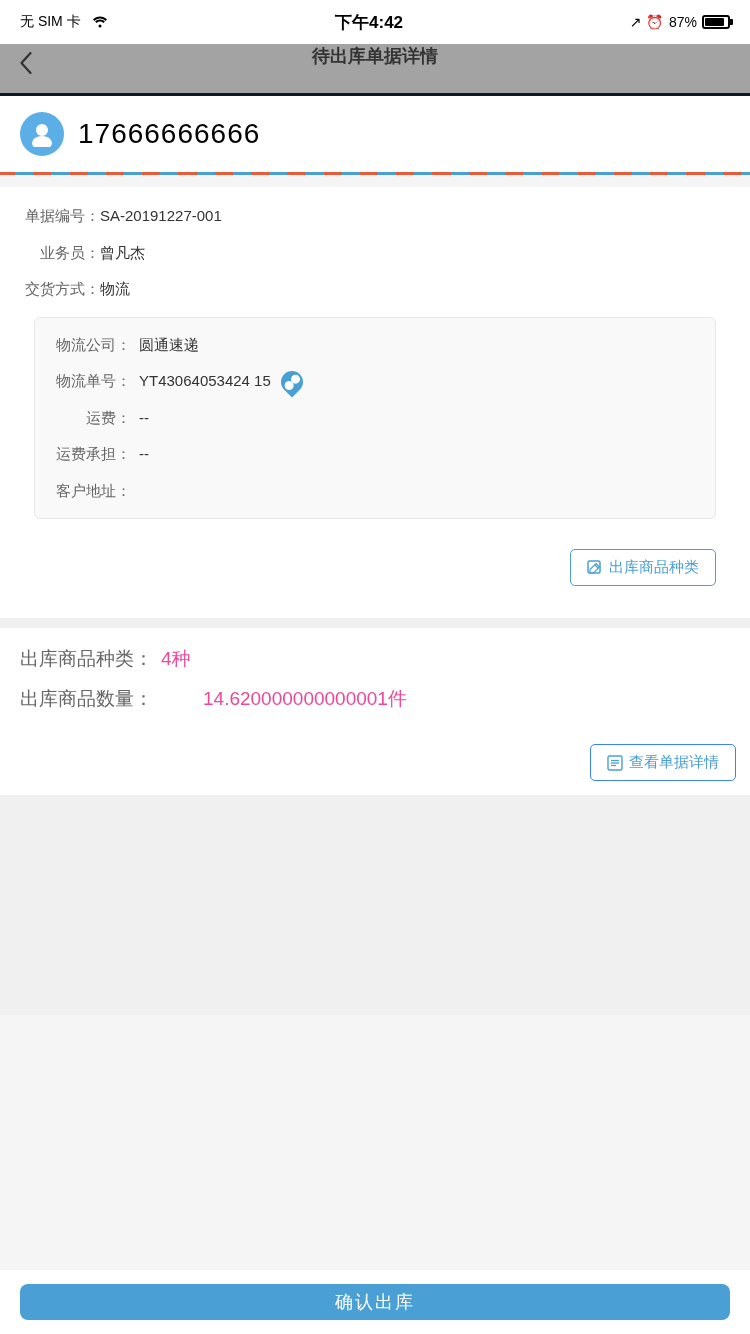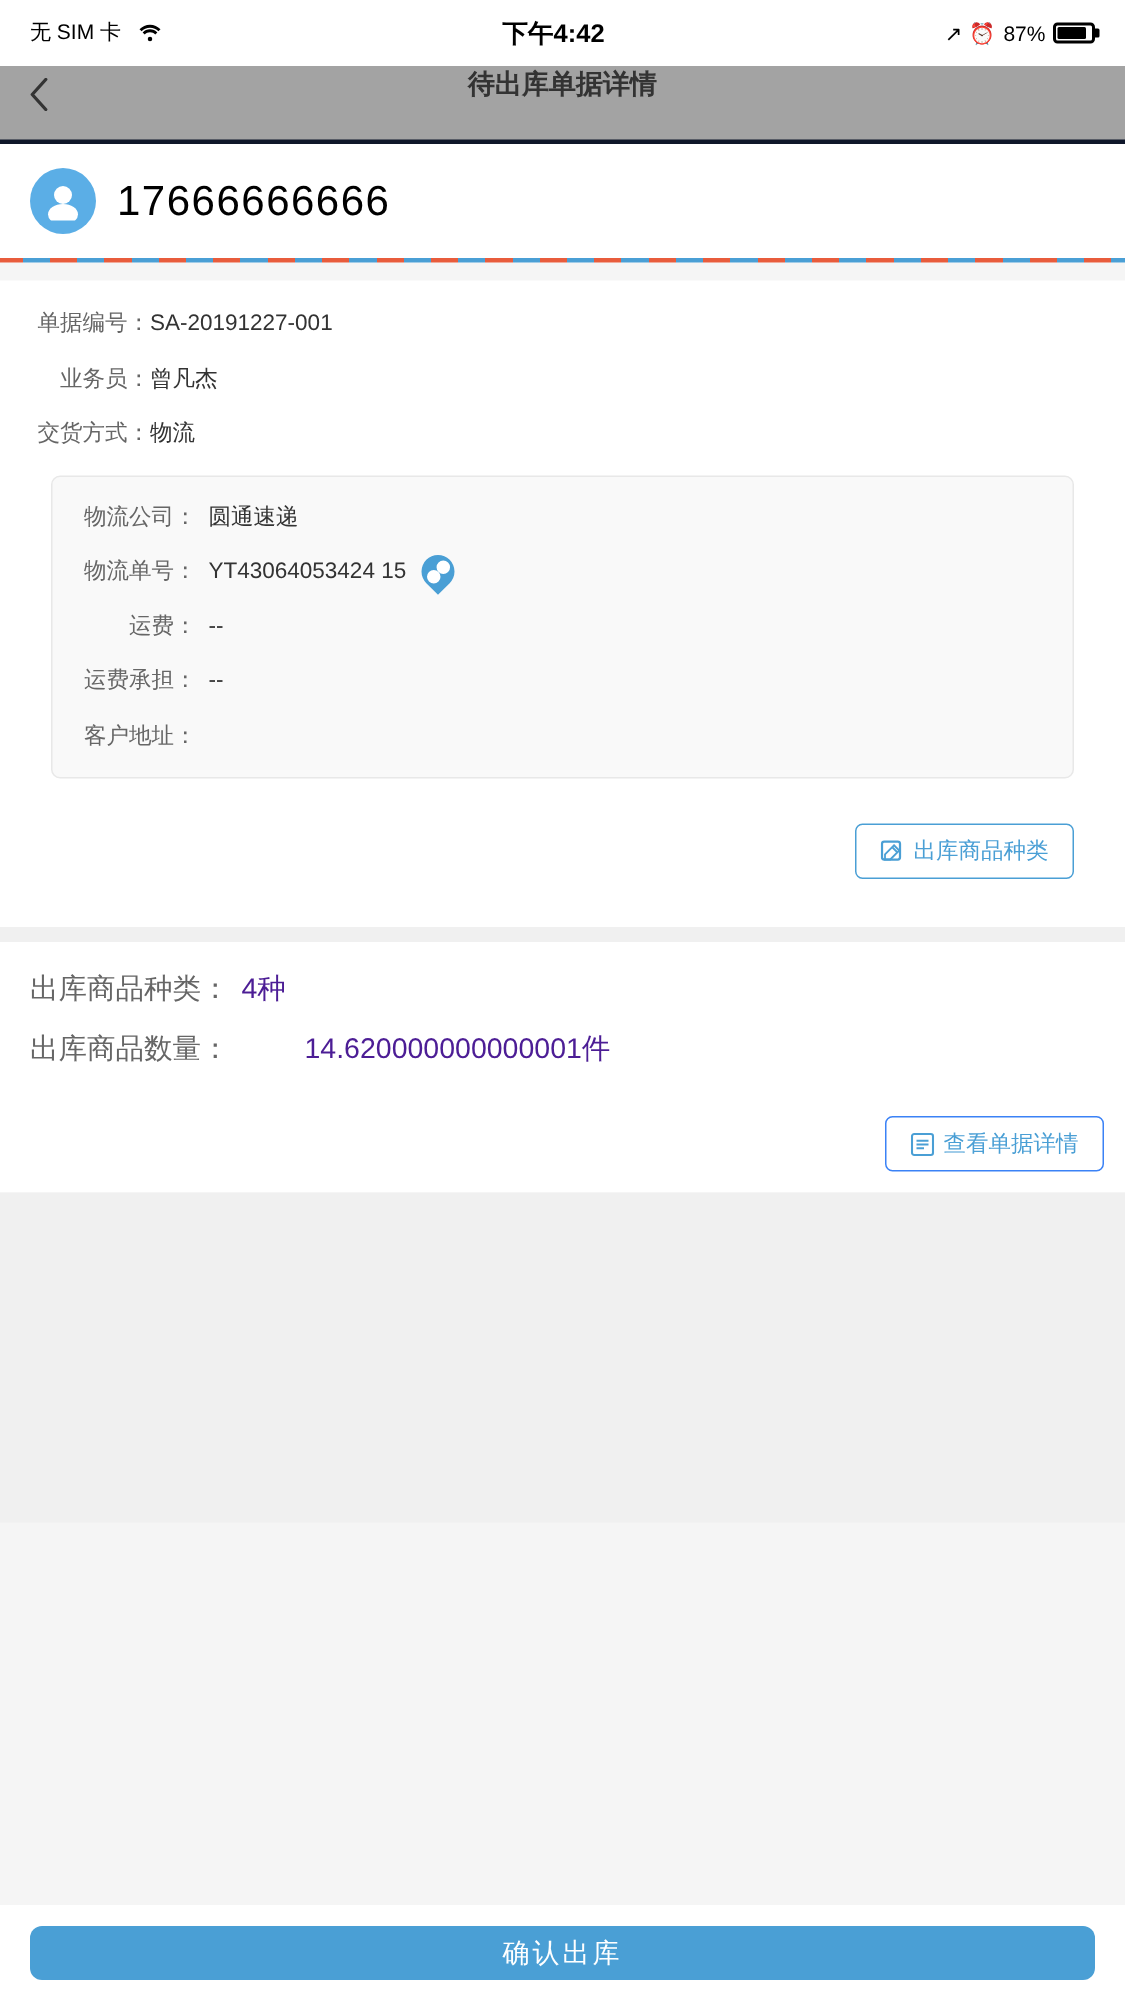--- a/index.html
+++ b/index.html
@@ -212,21 +212,21 @@
       color: #333;
     }
     .outbound-row:last-child { margin-bottom: 0; gap: 42px; }
     .outbound-label {
       color: #666;
       min-width: 100px;
       text-align: right;
       margin-right: 8px;
       flex-shrink: 0;
     }
-    .outbound-value { color: #4c1d95; }
+    .outbound-value { color: #ec4899; }
 
     
     .view-detail-row {
       display: flex;
       justify-content: flex-end;
       padding: 14px 14px;
       background: #fff;
     }
     .view-detail-btn {
       display: flex; align-items: center; gap: 6px;

